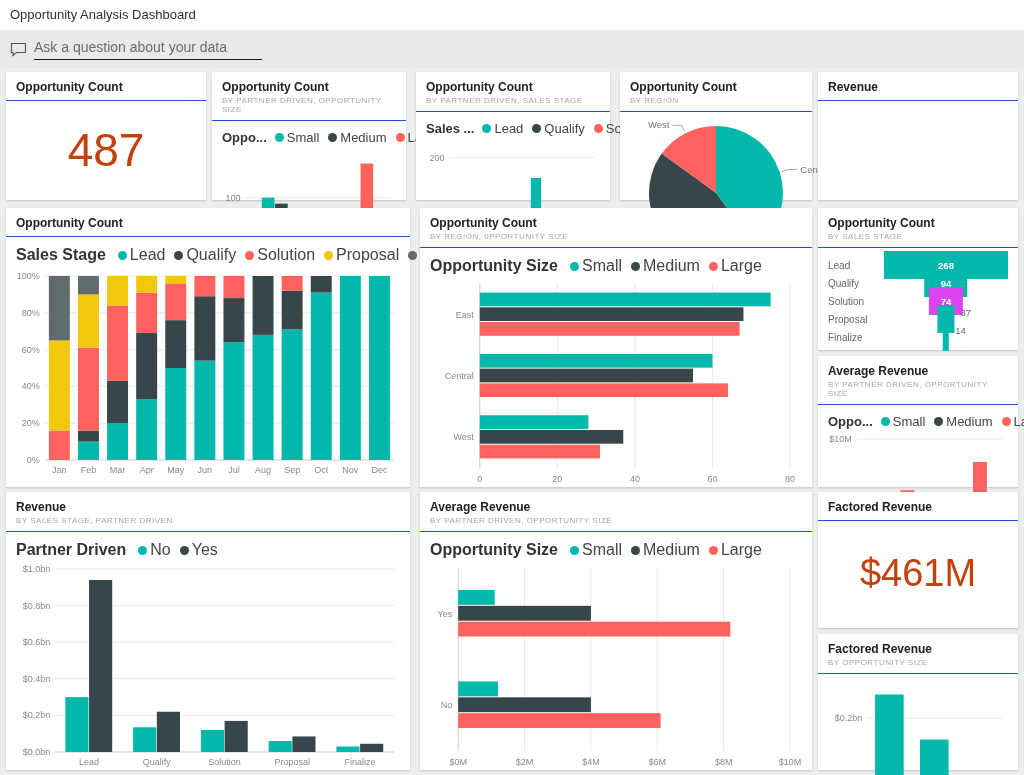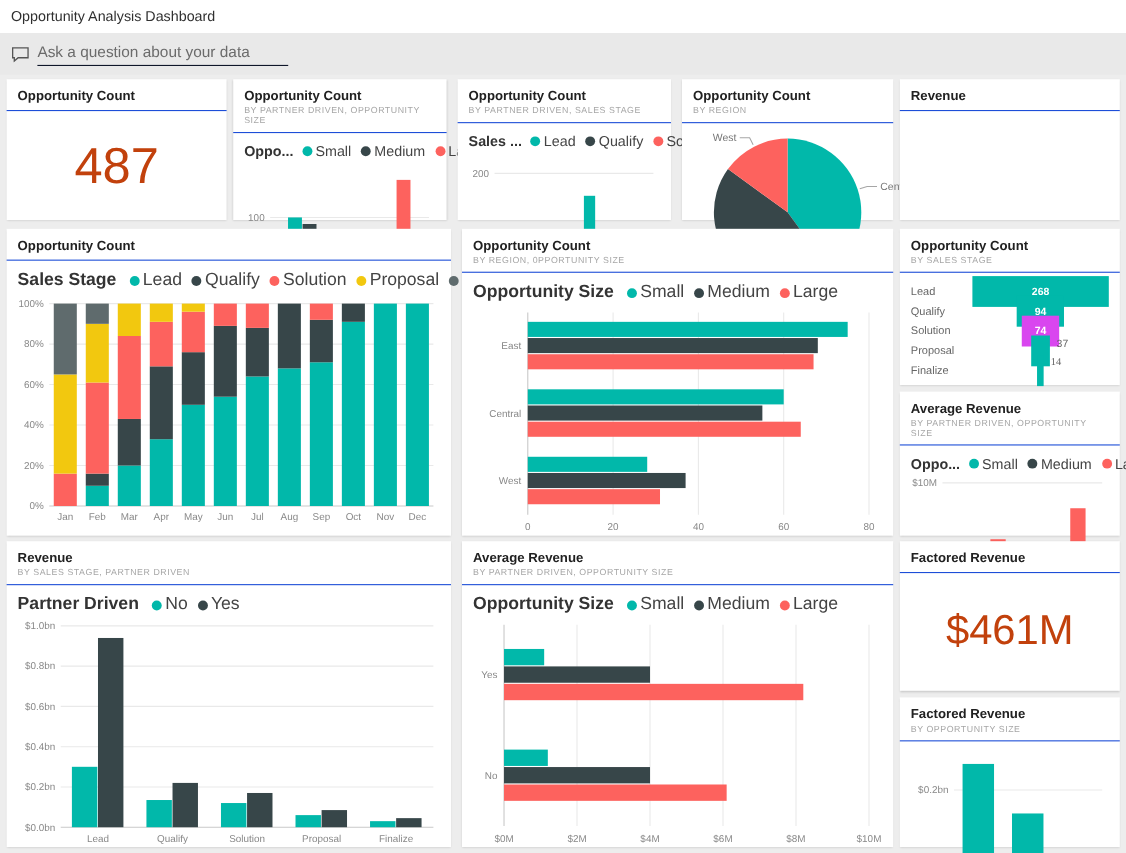--- a/index.html
+++ b/index.html
@@ -319,21 +319,21 @@
         <div class="frow">
           <span class="flabel">Proposal</span>
           <div class="fbox">
             <span class="fout" style="left: calc(56.903% + 6px);">37</span>
             <div class="fbar" style="width: 13.806%; background: rgb(1, 184, 170);"></div>
           </div>
         </div>
         <div class="frow">
           <span class="flabel">Finalize</span>
           <div class="fbox">
-            <span class="fout" style="left: calc(52.6119% + 6px); font-family: Liberation Serif, serif;">14</span>
+            <span class="fout" style="left: calc(52.6119% + 6px);">14</span>
             <div class="fbar" style="width: 5.22388%; background: rgb(1, 184, 170);"></div>
           </div>
         </div>
       </div>
   </div>
 </div>
 
 <div class="tile t9 small">
   <div class="thead">
     <div class="ttitle">Average Revenue</div>

